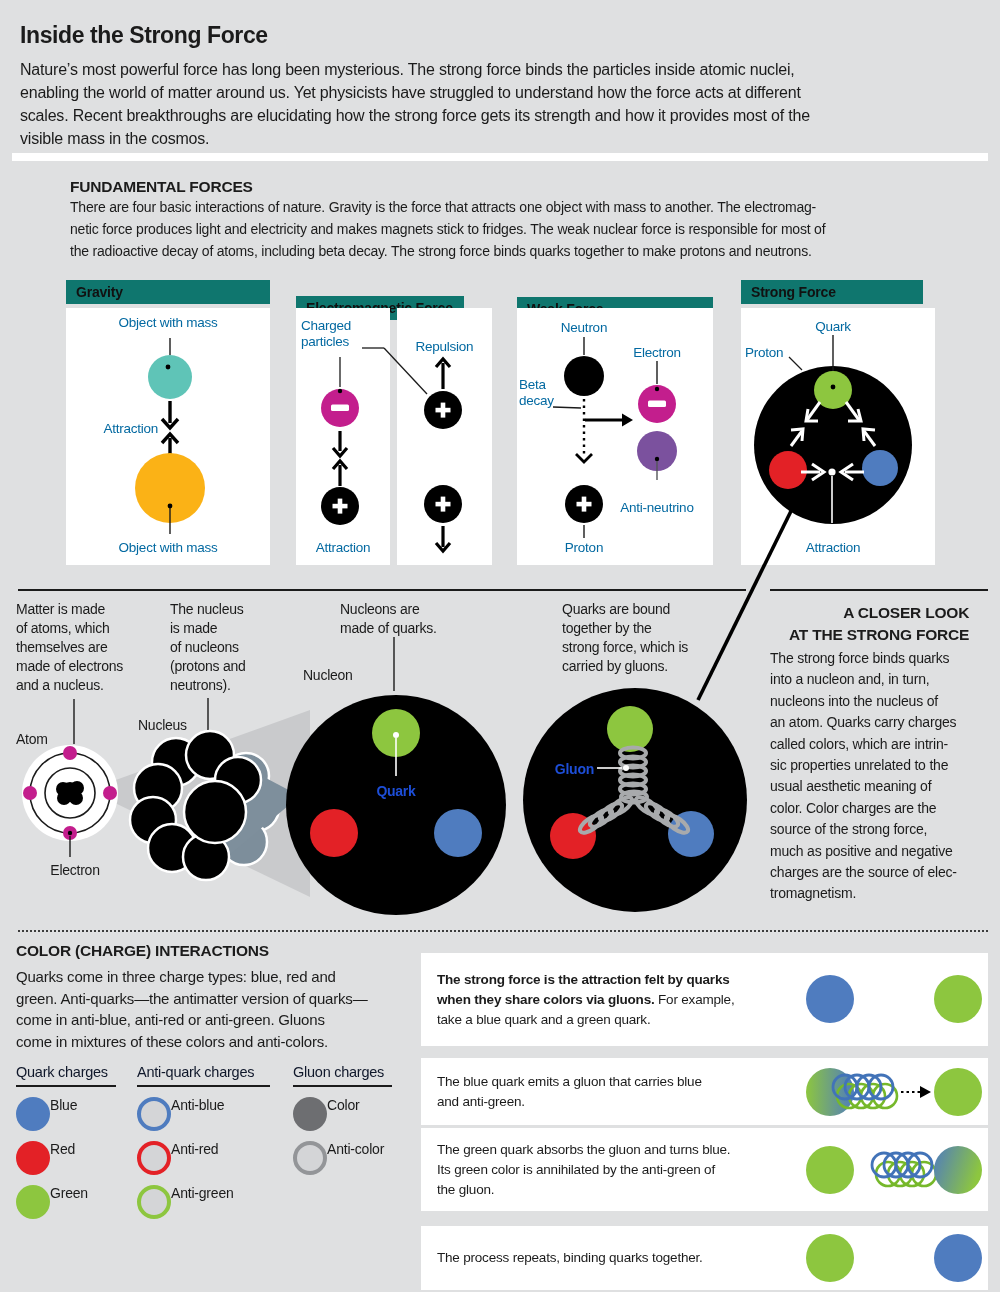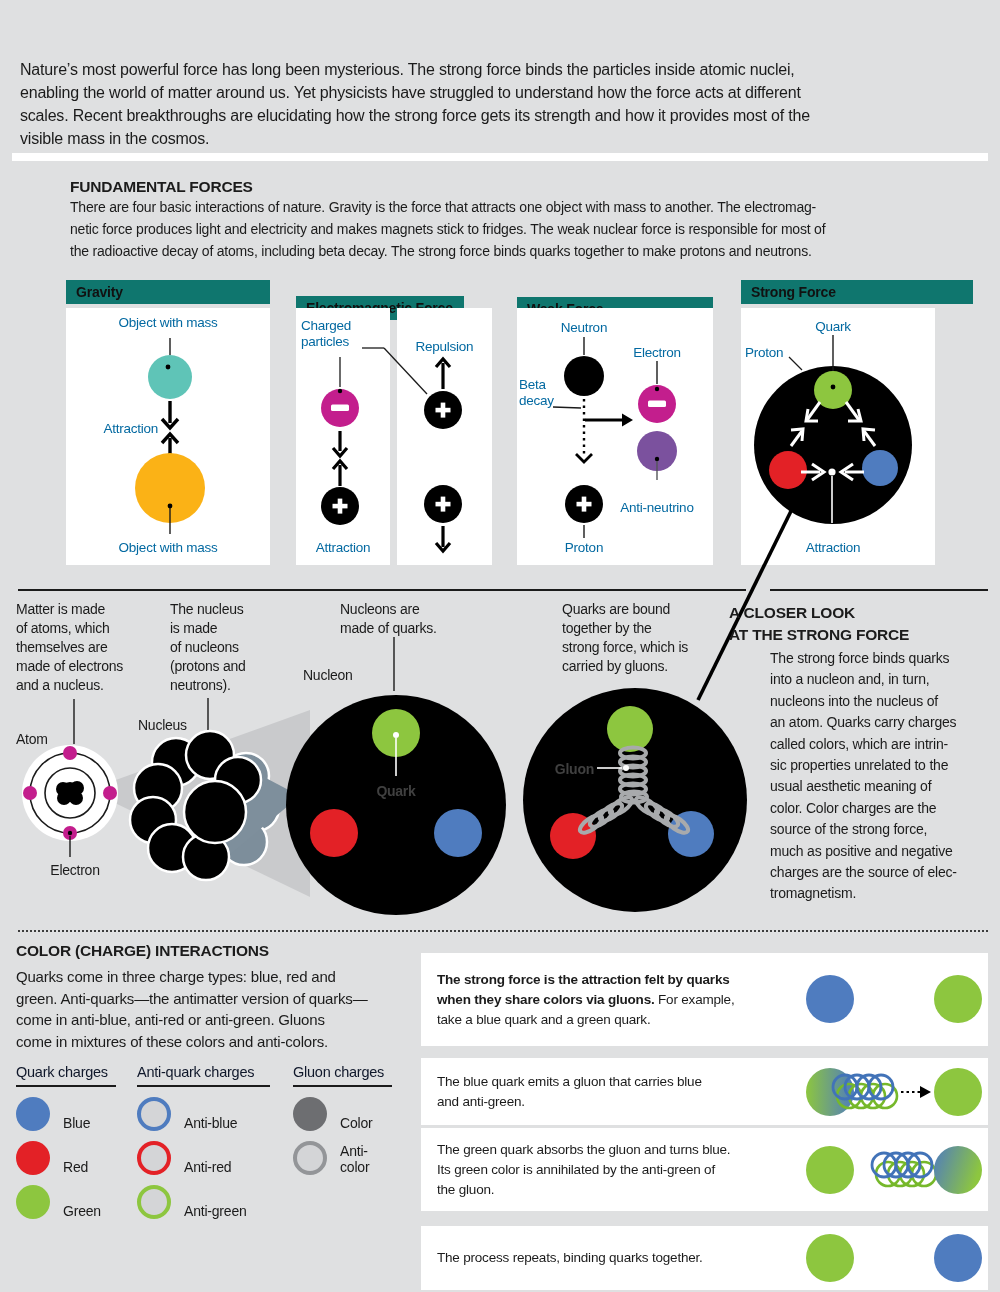--- a/index.html
+++ b/index.html
@@ -2,71 +2,72 @@
 <html><head>
 <meta charset="utf-8">
 <style>
   html,body{margin:0;padding:0;background:#b9babc;}
   #page{position:relative;width:1000px;height:1292px;background:#dfe0e1;overflow:hidden;
         font-family:"Liberation Sans","DejaVu Sans",sans-serif;color:#1b1b1b;}
   .box{position:absolute;background:#ffffff;}
   .hdrbar{position:absolute;height:24px;background:#0f766e;display:flex;align-items:center;
           padding-left:10px;box-sizing:border-box;font-weight:bold;font-size:14px;letter-spacing:-0.2px;color:#111;}
   .lbl{position:absolute;font-size:13.5px;line-height:1.18;letter-spacing:-0.25px;white-space:pre-line;color:#0369a1;}
-  .c{text-align:center;} .r{text-align:right;} .b{font-weight:bold;} .w{color:#404040;}
+  .c{text-align:center;} .r{text-align:right;} .b{font-weight:bold;} .w{color:#1d4ed8;}
   .cap{position:absolute;font-size:14px;line-height:19px;letter-spacing:-0.25px;white-space:pre-line;}
   .title{position:absolute;font-size:23px;font-weight:bold;letter-spacing:-0.4px;}
   .intro{position:absolute;font-size:16px;line-height:23px;letter-spacing:-0.2px;white-space:pre-line;}
   .sechead{position:absolute;font-size:15.5px;font-weight:bold;letter-spacing:-0.2px;white-space:pre-line;}
   .secbody{position:absolute;font-size:14px;line-height:22px;letter-spacing:-0.2px;white-space:pre-line;}
   .closerbody{position:absolute;font-size:14px;line-height:21.4px;letter-spacing:-0.2px;white-space:pre-line;}
   .interbody{position:absolute;font-size:15px;line-height:21.5px;letter-spacing:-0.2px;white-space:pre-line;}
   .whiterule{position:absolute;background:#ffffff;}
   .dotrule{position:absolute;border-top:2.5px dotted #3c3c3c;}
   .thinrule{position:absolute;background:#1b1b1b;height:1.6px;}
   .legend-col{position:absolute;}
   .legend-title{font-size:14.5px;letter-spacing:-0.25px;color:#0f172a;}
   .legend-rule{height:1.6px;background:#1b1b1b;margin-top:5px;}
-  .legend-item{display:flex;align-items:flex-end;gap:13px;margin-top:10px;height:34px;}
+  .legend-item{display:flex;align-items:flex-start;margin-top:10px;height:34px;}
   .sw{width:34px;height:34px;border-radius:50%;flex:0 0 auto;box-sizing:border-box;}
   .sw.ring{background:#d4d5d7;border:4.5px solid #888;}
   .legend-label{font-size:14px;letter-spacing:-0.2px;}
   .rowbox{position:absolute;background:#ffffff;}
   .rowtext{position:absolute;left:16px;top:50%;transform:translateY(-50%);width:350px;
            font-size:13.5px;line-height:1.5;letter-spacing:-0.2px;white-space:pre-line;}
   svg{display:block;}
   #gfx{position:absolute;left:0;top:0;pointer-events:none;}
   .toplayer{z-index:5;}
 </style>
 </head>
 <body>
 
 <div id="page">
 
+  <div class="title" style="left:20px;top:22px;">Inside the Strong Force</div>
   <div class="intro" style="left:20px;top:58px;width:962px;">Nature’s most powerful force has long been mysterious. The strong force binds the particles inside atomic nuclei,
 enabling the world of matter around us. Yet physicists have struggled to understand how the force acts at different
 scales. Recent breakthroughs are elucidating how the strong force gets its strength and how it provides most of the
 visible mass in the cosmos.</div>
   <div class="whiterule" style="left:12px;top:153px;width:976px;height:8px;"></div>
 
   <div class="sechead" style="left:70px;top:178px;">FUNDAMENTAL FORCES</div>
   <div class="secbody" style="left:70px;top:196px;width:875px;">There are four basic interactions of nature. Gravity is the force that attracts one object with mass to another. The electromag-
 netic force produces light and electricity and makes magnets stick to fridges. The weak nuclear force is responsible for most of
 the radioactive decay of atoms, including beta decay. The strong force binds quarks together to make protons and neutrons.</div>
 
   <div class="hdrbar" style="left:66px;top:280px;width:204px;">
       <span>Gravity</span>
     </div>
   <div class="hdrbar" style="left:296px;top:296px;width:168px;align-items:center;">
       <span>Electromagnetic Force</span>
     </div>
   <div class="hdrbar" style="left:517px;top:297px;width:196px;">
       <span>Weak Force</span>
     </div>
-  <div class="hdrbar" style="left:741px;top:280px;width:232px;">
+  <div class="hdrbar" style="left:741px;top:280px;width:182px;">
       <span>Strong Force</span>
     </div>
 
   <div class="box" style="left:66px;top:308px;width:204px;height:257px;"></div>
   <div class="box" style="left:296px;top:308px;width:94px;height:257px;"></div>
   <div class="box" style="left:397px;top:308px;width:95px;height:257px;"></div>
   <div class="box" style="left:517px;top:308px;width:196px;height:257px;"></div>
   <div class="box" style="left:741px;top:308px;width:194px;height:257px;"></div>
 
   <div class="thinrule" style="left:18px;top:589px;width:728px;"></div>
@@ -391,21 +392,21 @@
   <div class="cap toplayer" style="left:340px;top:600px;">Nucleons are
 made of quarks.</div>
   <div class="cap toplayer" style="left:303px;top:666px;">Nucleon</div>
   <div class="cap c b w toplayer" style="left:346px;top:782px;width:100px;">Quark</div>
   <div class="cap toplayer" style="left:562px;top:600px;">Quarks are bound
 together by the
 strong force, which is
 carried by gluons.</div>
   <div class="cap r b w toplayer" style="left:524px;top:760px;width:70px;">Gluon</div>
 
-  <div class="sechead toplayer" style="left:729px;top:602px;line-height:21.5px;">A CLOSER LOOK
+  <div class="sechead toplayer" style="left:789px;top:602px;line-height:21.5px;text-align:right;">A CLOSER LOOK
 AT THE STRONG FORCE</div>
   <div class="closerbody toplayer" style="left:770px;top:648px;width:220px;">The strong force binds quarks
 into a nucleon and, in turn,
 nucleons into the nucleus of
 an atom. Quarks carry charges
 called colors, which are intrin-
 sic properties unrelated to the
 usual aesthetic meaning of
 color. Color charges are the
 source of the strong force,

